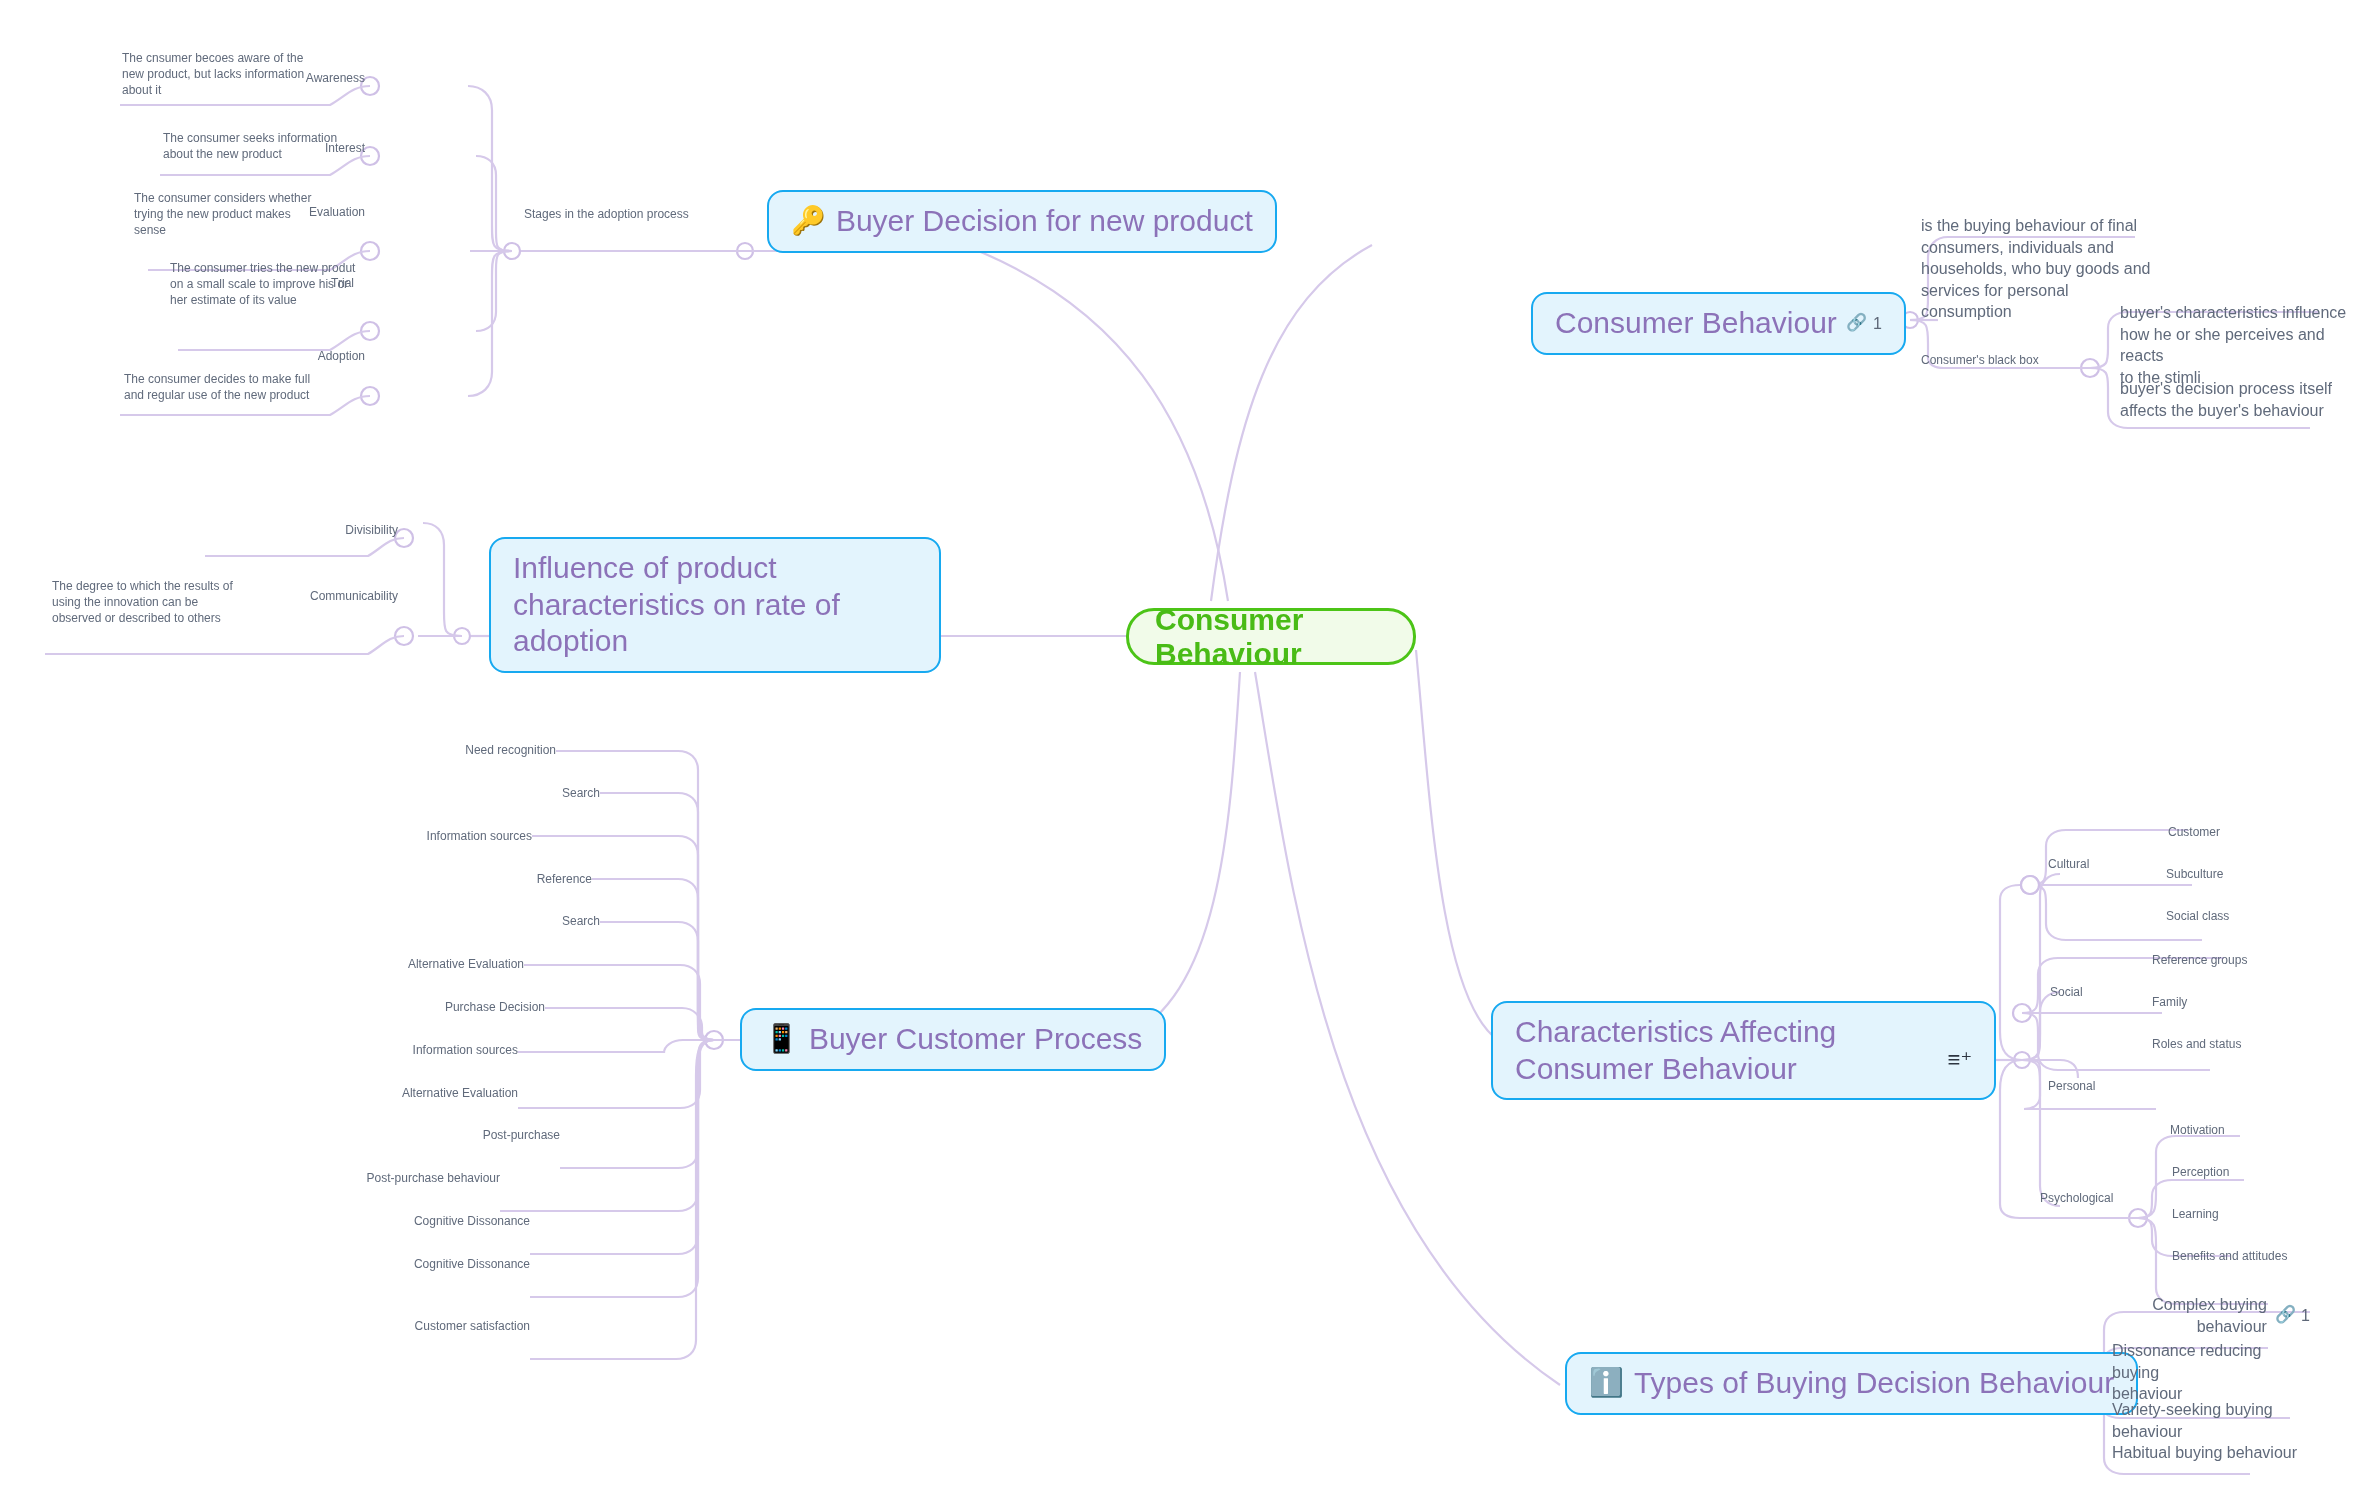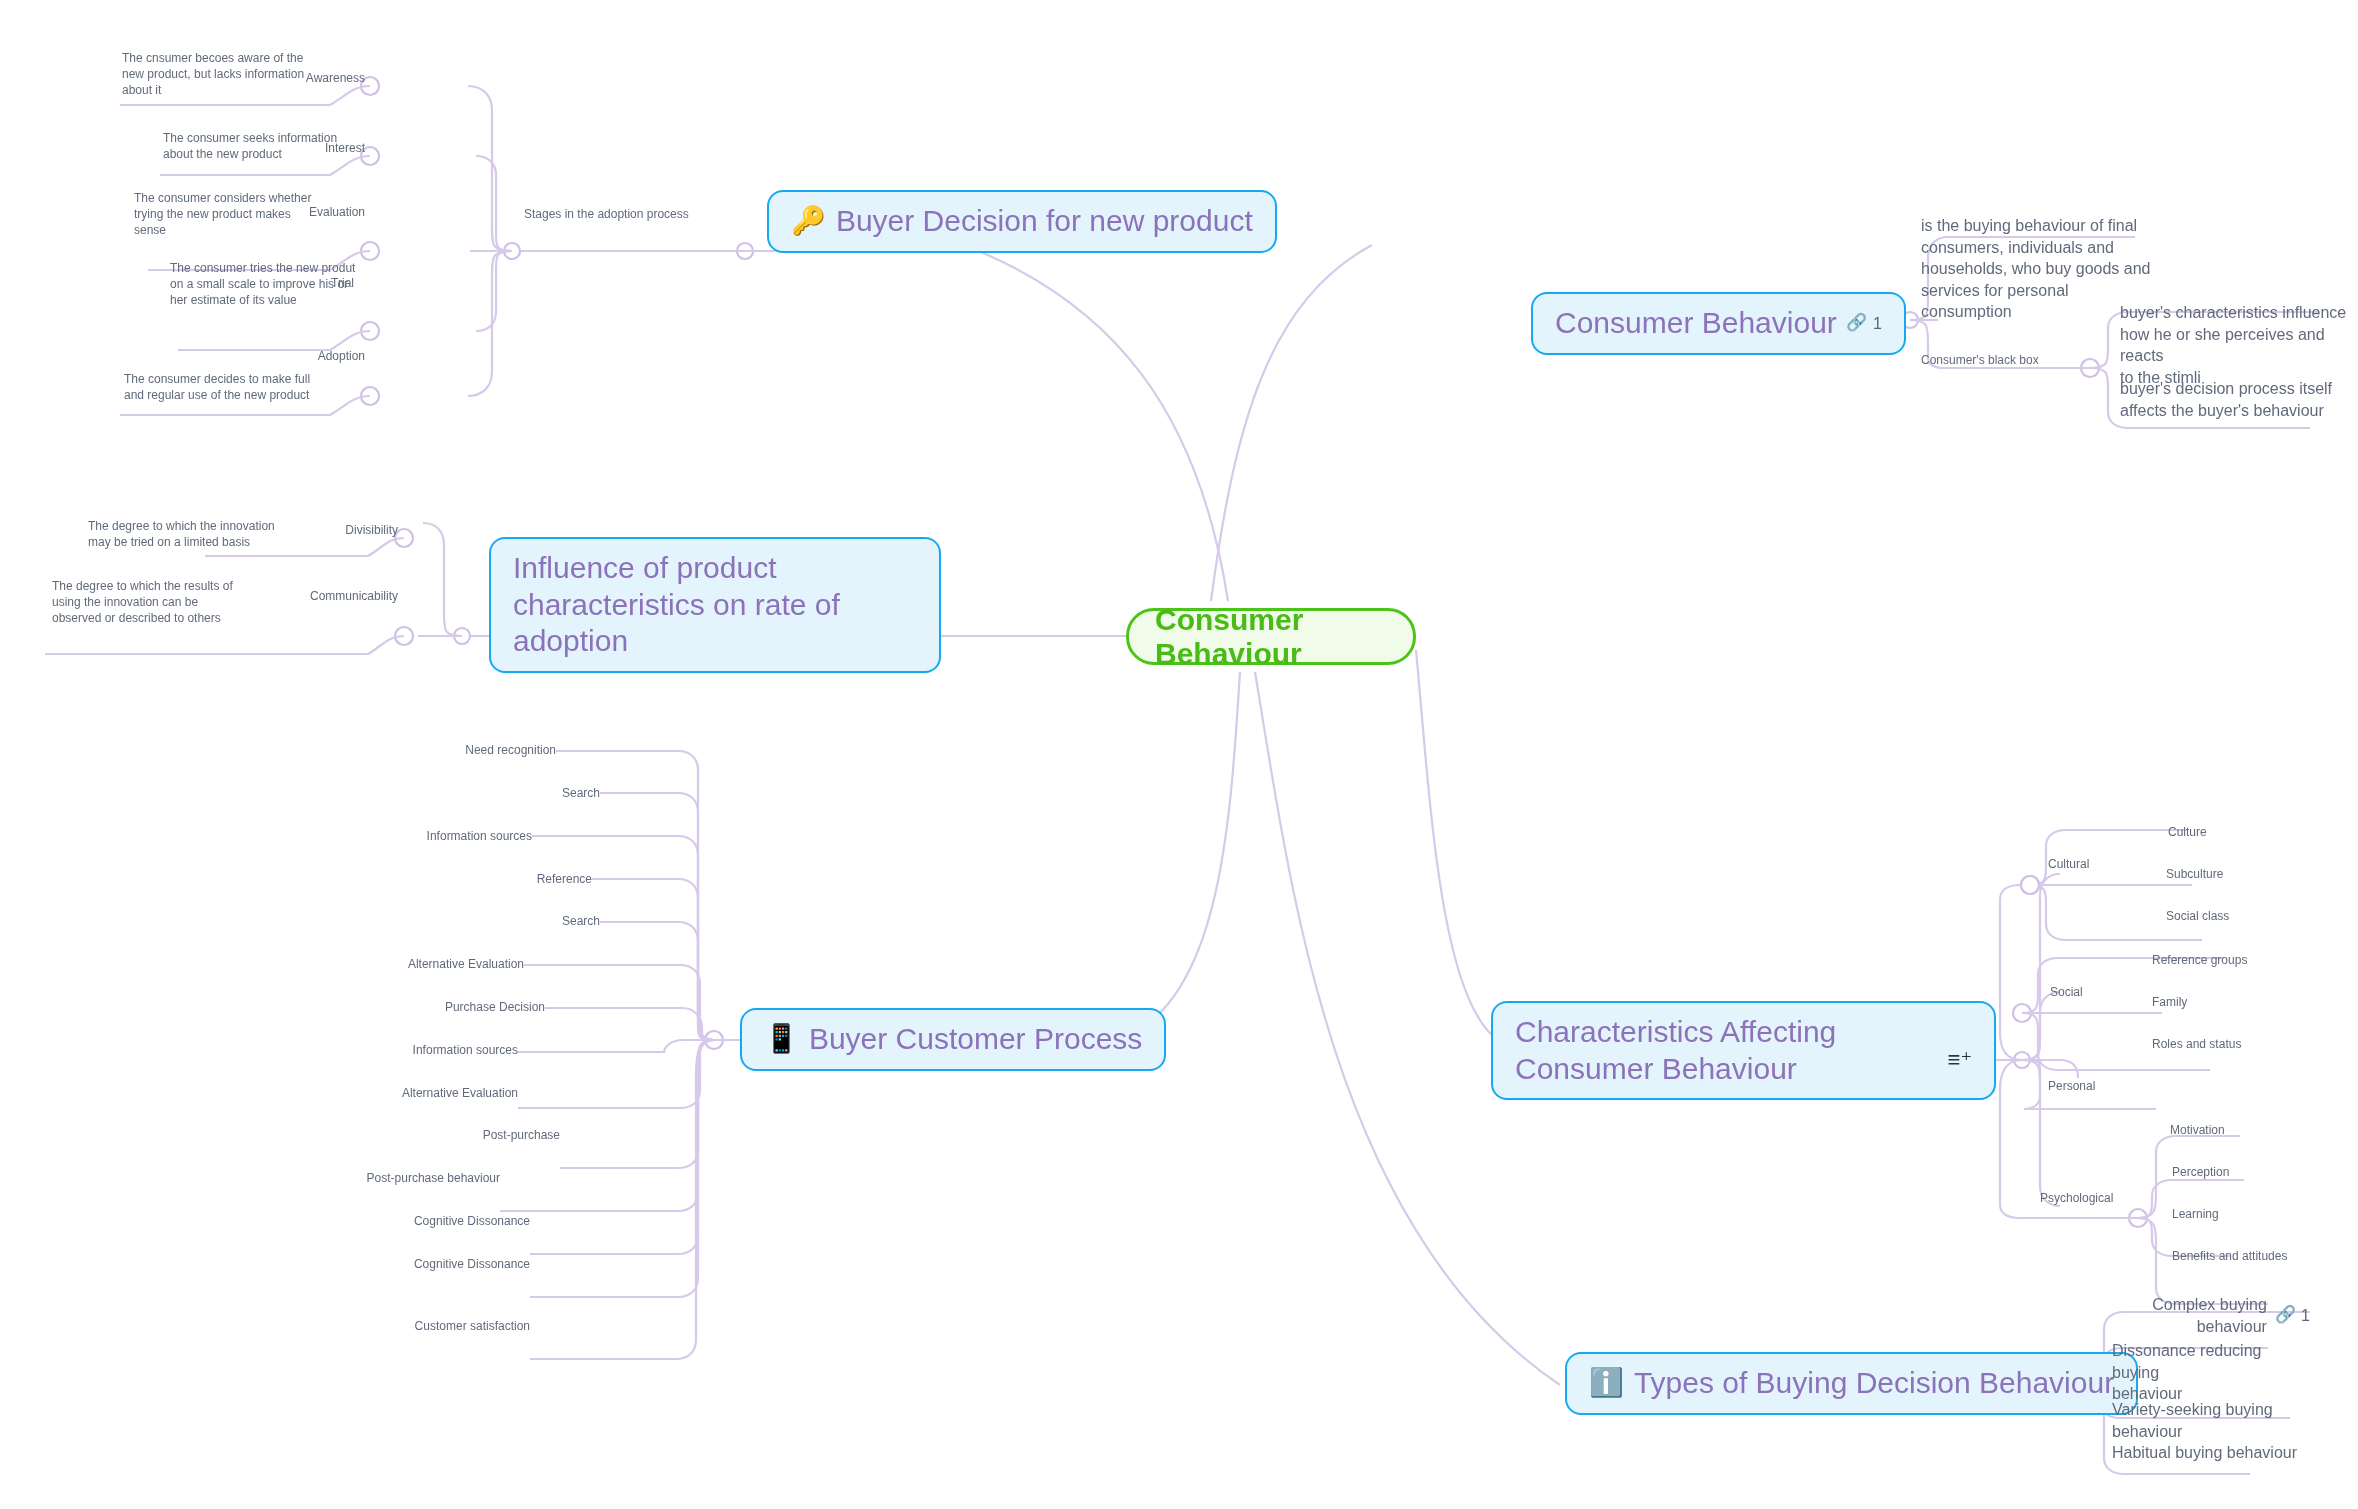--- a/index.html
+++ b/index.html
@@ -253,22 +253,20 @@
   <div class="leaf r" style="left:289px; top:275px; width:65px;">Trial</div>
   <div class="leaf r" style="left:170px; top:260px; width:250px; text-align:left;">The consumer tries the new produt
 on a small scale to improve his or
 her estimate of its value</div>
 
   <div class="leaf r" style="left:285px; top:348px; width:80px;">Adoption</div>
   <div class="leaf r" style="left:124px; top:339px; width:250px; text-align:left;margin-top:32px;">The consumer decides to make full
 and regular use of the new product</div>
 
   <div class="leaf r" style="left:300px; top:522px; width:98px;">Divisibility</div>
-  <div class="leaf r" style="left:88px; top:518px; width:210px; text-align:left;">The degree to which the innovation
-may be tried on a limited basis</div>
 
   <div class="leaf r" style="left:270px; top:588px; width:128px;">Communicability</div>
   <div class="leaf l small" style="left:1921px; top:215px; width:230px;">is the buying behaviour of final
 consumers, individuals and
 households, who buy goods and
 services for personal consumption</div>
 
   <div class="leaf r" style="left:52px; top:578px; width:215px; text-align:left;">The degree to which the results of
 using the innovation can be
 observed or described to others</div>
@@ -291,21 +289,21 @@
   <div class="leaf r" style="left:360px; top:999px; width:185px;">Purchase Decision</div>
   <div class="leaf r" style="left:328px; top:1042px; width:190px;">Information sources</div>
   <div class="leaf r" style="left:322px; top:1085px; width:196px;">Alternative Evaluation</div>
   <div class="leaf r" style="left:370px; top:1127px; width:190px;">Post-purchase</div>
   <div class="leaf r" style="left:300px; top:1170px; width:200px;">Post-purchase behaviour</div>
   <div class="leaf r" style="left:336px; top:1213px; width:194px;">Cognitive Dissonance</div>
   <div class="leaf r" style="left:336px; top:1256px; width:194px;">Cognitive Dissonance</div>
   <div class="leaf r" style="left:336px; top:1318px; width:194px;">Customer satisfaction</div>
 
   <div class="leaf l" style="left:2048px; top:856px; width:120px;">Cultural</div>
-  <div class="leaf l" style="left:2168px; top:824px; width:140px;">Culture</div>
+  <div class="leaf l" style="left:2168px; top:824px; width:140px;">Customer</div>
   <div class="leaf l" style="left:2166px; top:866px; width:150px;">Subculture</div>
   <div class="leaf l" style="left:2166px; top:908px; width:160px;">Social class</div>
 
   <div class="leaf l" style="left:2050px; top:984px; width:120px;">Social</div>
   <div class="leaf l" style="left:2152px; top:952px; width:190px;">Reference groups</div>
   <div class="leaf l" style="left:2152px; top:994px; width:150px;">Family</div>
   <div class="leaf l" style="left:2152px; top:1036px; width:180px;">Roles and status</div>
 
   <div class="leaf l" style="left:2048px; top:1078px; width:130px;">Personal</div>
 

